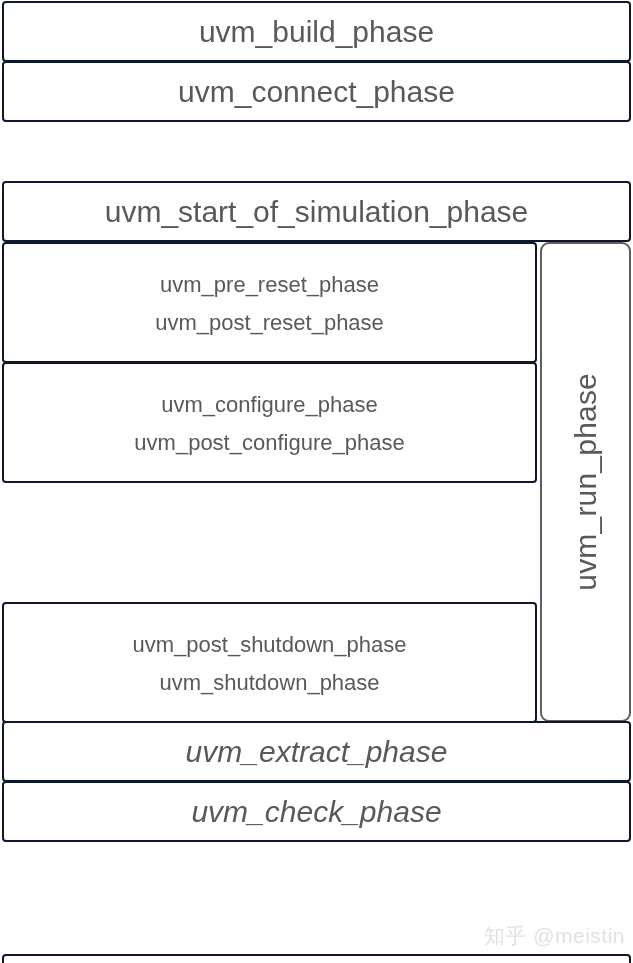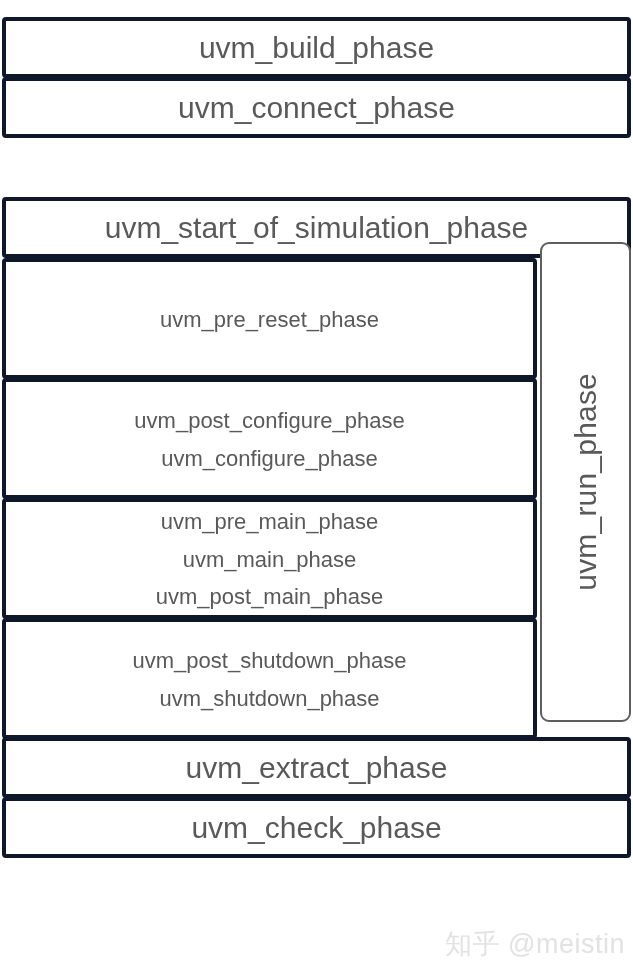--- a/index.html
+++ b/index.html
@@ -17,29 +17,28 @@
     height: 963px;
     background: #ffffff;
     overflow: hidden;
   }
 
   
   .box {
     position: absolute;
     box-sizing: border-box;
     background: #ffffff;
-    border: 4px solid #0f172a;
+    border: 2px solid #0f172a;
     border-radius: 4px;
     display: flex;
     align-items: center;
     justify-content: center;
     color: #595959;
     text-align: center;
     line-height: 1.05;
-    margin-top: 16px;
   }
 
   
   .phase-major {
     left: 2px;
     width: 629px;
     height: 61px;
     font-size: 30px;
   }
 
@@ -85,22 +84,22 @@
     font-size: 30px;
     color: #595959;
     white-space: nowrap;
     letter-spacing: 0.2px;
   }
 
   
   #watermark {
     position: absolute;
     right: 8px;
-    bottom: 1px;
-    font-size: 27px;
+    bottom: 13px;
+    font-size: 21px;
     color: #e2e2e2;
     white-space: nowrap;
     letter-spacing: 0.5px;
     pointer-events: none;
     user-select: none;
   }
 </style>
 </head>
 <body>
 
@@ -116,49 +115,45 @@
 
 
   <div class="box phase-major" style="top:181px;">
     <span>uvm_start_of_simulation_phase</span>
   </div>
 
   <div id="run-phase-group">
 
     <div class="box subphase" style="top:1px;">
       <span class="ln">uvm_pre_reset_phase</span>
+      <span class="ln">uvm_post_reset_phase</span>
     </div>
 
     <div class="box subphase" style="top:121px;">
+      <span class="ln">uvm_configure_phase</span>
       <span class="ln">uvm_post_configure_phase</span>
-      <span class="ln">uvm_configure_phase</span>
     </div>
 
-    <div class="box subphase" style="top:241px;">
-      <span class="ln">uvm_pre_main_phase</span>
-      <span class="ln">uvm_main_phase</span>
-      <span class="ln">uvm_post_main_phase</span>
-    </div>
 
     <div class="box subphase" style="top:361px;">
       <span class="ln">uvm_post_shutdown_phase</span>
       <span class="ln">uvm_shutdown_phase</span>
     </div>
 
     <div id="run-phase-column">
       <span class="vlabel">uvm_run_phase</span>
     </div>
 
   </div>
 
-  <div class="box phase-major" style="top:721px;">
+  <div class="box phase-major" style="top:721px;font-style:italic;">
     <span>uvm_extract_phase</span>
   </div>
 
-  <div class="box phase-major" style="top:781px;">
+  <div class="box phase-major" style="top:781px;font-style:italic;">
     <span>uvm_check_phase</span>
   </div>
 
 
   <div class="box phase-major" style="top:954px;">
     <span>uvm_final_phase</span>
   </div>
 
   <div id="watermark">知乎 @meistin</div>
 

